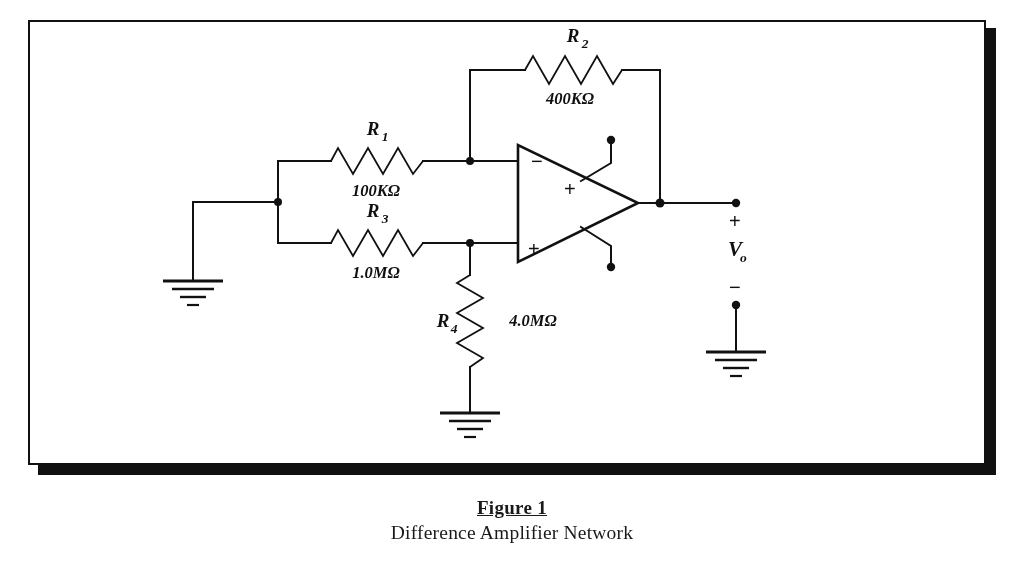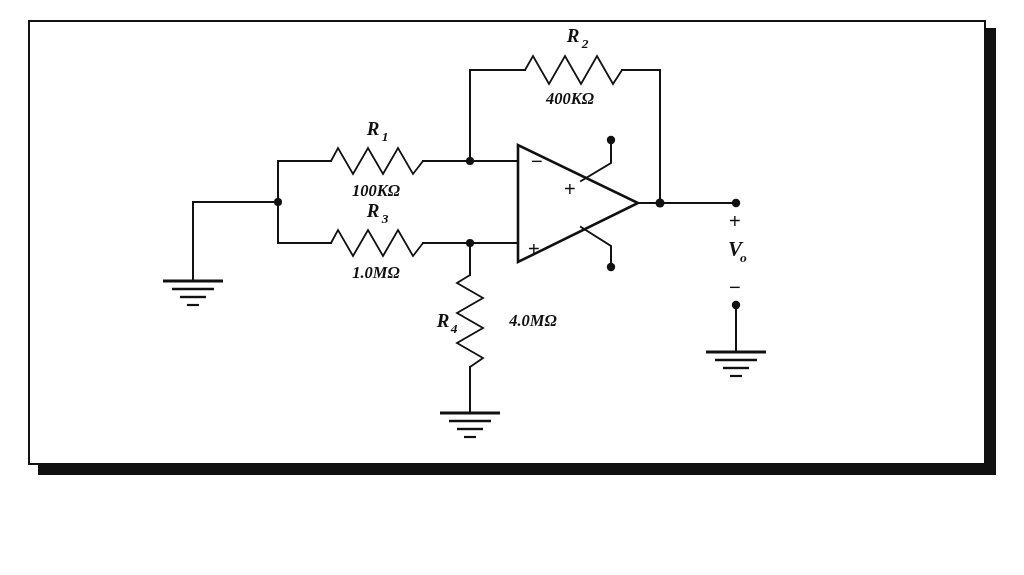--- a/index.html
+++ b/index.html
@@ -257,14 +257,18 @@
       <g>
         <line class="gnd" x1="678" y1="332" x2="738" y2="332" stroke-width="3"></line>
         <line class="gnd" x1="687" y1="340" x2="729" y2="340" stroke-width="2.6"></line>
         <line class="gnd" x1="695" y1="348" x2="721" y2="348" stroke-width="2.4"></line>
         <line class="gnd" x1="702" y1="356" x2="714" y2="356" stroke-width="2.2"></line>
       </g>
     </g>
 
   </svg>
 
+  <div class="cap-wrap">
+    <span id="figure-number">Figure 1</span>
+    <span id="figure-caption">Difference Amplifier Network</span>
+  </div>
 
 </div>
 
 </body></html>

